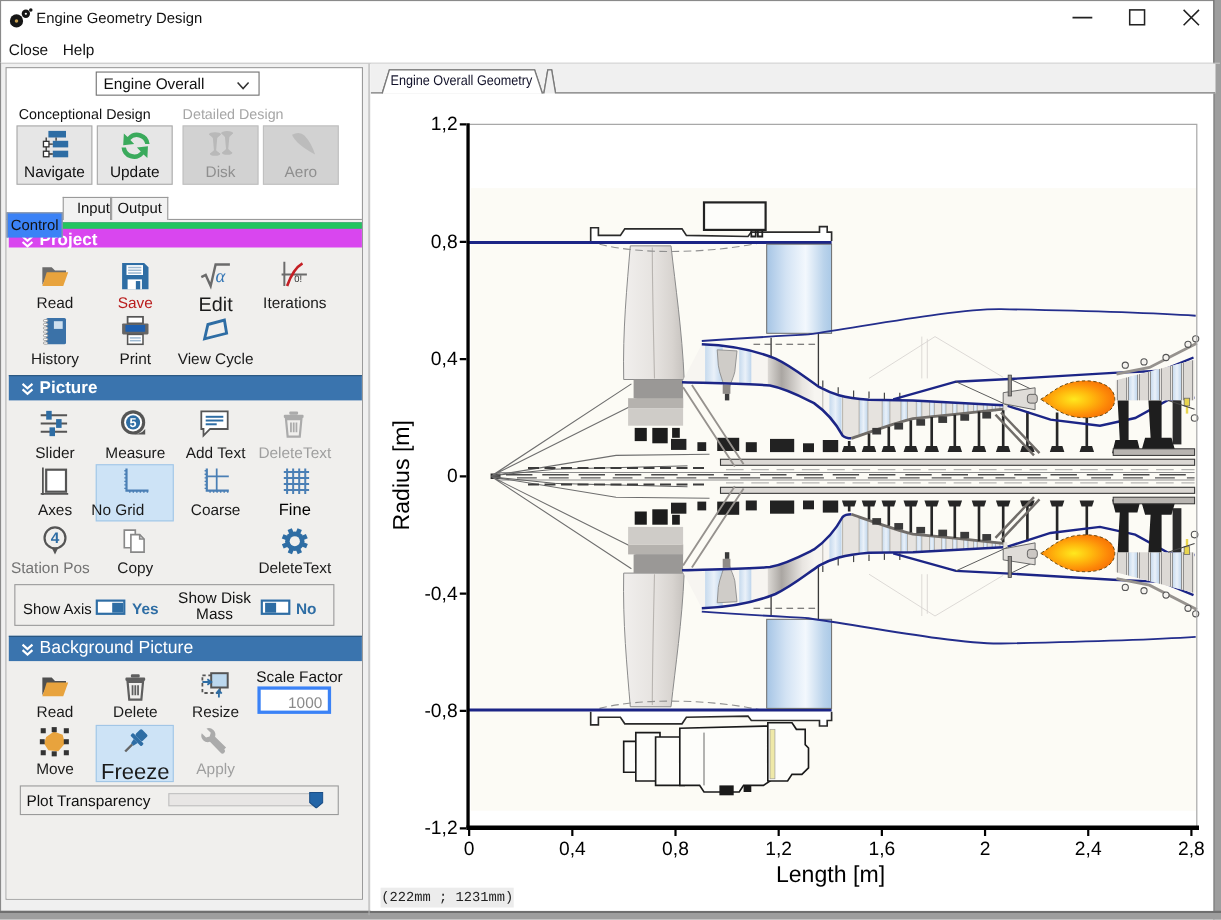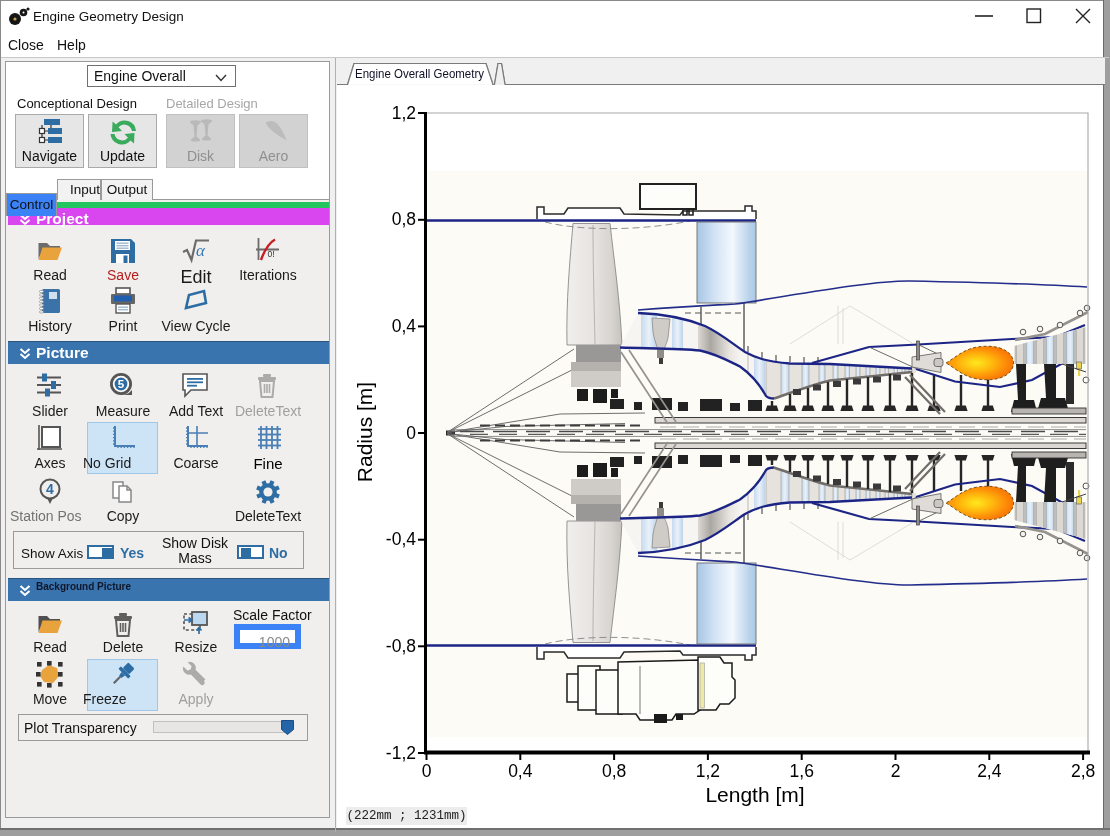--- a/index.html
+++ b/index.html
@@ -283,21 +283,21 @@
     <div style="position:absolute;left:2px;top:1px;width:10px;height:8.5px;background:#2e6da4"></div>
   </div>
 <div style="position:absolute;left:269px;top:545px;font-size:14px;font-weight:bold;color:#2e6da4">No</div>
 <div style="position:absolute;left:8px;top:578px;width:321px;height:23px;background:#3a74ae;border-top:1px solid #2a557e">
     <div style="position:absolute;left:10px;top:4px;width:14px;height:14px">
       <svg width="14" height="14" viewBox="0 0 14 14" style="position:absolute;left:0;top:1px">
         <path d="M2.5 2 L7 6 L11.5 2" stroke="#fff" stroke-width="2" fill="none"></path>
         <path d="M2.5 7 L7 11 L11.5 7" stroke="#fff" stroke-width="2" fill="none"></path>
       </svg>
     </div>
-    <div style="position:absolute;left:28px;top:2px;font-size:10px;font-weight:bold;color:#0f172a">Background Picture</div>
+    <div style="position:absolute;left:28px;top:2px;font-size:16px;font-weight:normal;color:#ffffff">Background Picture</div>
   </div>
 <div style="position:absolute;left:36px;top:610px;width:28px;height:28px"><svg width="28" height="28" viewBox="0 0 28 28" style="">
       <path d="M2.5 22 V6 h8.5 l3 3 H24 v4 H7z" fill="#4f4f4f"></path>
       <path d="M2.5 23 L6.5 10.5 H26 L21.5 23 Z" fill="#e8a33d"></path>
     </svg></div>
 <div style="position:absolute;left:10px;top:639px;width:80px;text-align:center;font-size:14px;color:#1a1a1a;white-space:nowrap">Read</div>
 <div style="position:absolute;left:109px;top:610px;width:28px;height:28px"><svg width="28" height="28" viewBox="0 0 28 28" style="">
       <rect x="5" y="6" width="18" height="3" rx="1" fill="#5f5f5f"></rect>
       <rect x="10" y="3" width="8" height="3" rx="1" fill="#5f5f5f"></rect>
       <path d="M7 10 h14 l-1.5 16 h-11 z" fill="none" stroke="#5f5f5f" stroke-width="2"></path>
@@ -306,21 +306,21 @@
 <div style="position:absolute;left:83px;top:639px;width:80px;text-align:center;font-size:14px;color:#1a1a1a;white-space:nowrap">Delete</div>
 <div style="position:absolute;left:182px;top:610px;width:28px;height:28px"><svg width="28" height="28" viewBox="0 0 28 28" style="">
       <rect x="2" y="4" width="16" height="16" fill="none" stroke="#555" stroke-width="1.6" stroke-dasharray="3 2.4"></rect>
       <rect x="10" y="2" width="15" height="13" fill="#bcd8ee" stroke="#555" stroke-width="1.8"></rect>
       <path d="M3 11 h6 M7 8.5 l3 2.5 -3 2.5" stroke="#2e6da4" stroke-width="1.8" fill="none" opacity="0"></path>
       <path d="M2 10 h7 M6.5 7.5 L10 10 L6.5 12.5" stroke="#2e6da4" stroke-width="1.7" fill="none"></path>
       <path d="M17 24 v-6 M14.5 20.5 L17 17.5 L19.5 20.5" stroke="#2e6da4" stroke-width="1.7" fill="none"></path>
     </svg></div>
 <div style="position:absolute;left:156px;top:639px;width:80px;text-align:center;font-size:14px;color:#1a1a1a;white-space:nowrap">Resize</div>
 <div style="position:absolute;left:233px;top:607px;font-size:14px;color:#111">Scale Factor</div>
-<div style="position:absolute;left:234px;top:624px;width:67px;height:25px;background:#fff;border:6px solid #3b82f6">
+<div style="position:absolute;left:234px;top:624px;width:67px;height:25px;background:#fff;border:3px solid #3b82f6">
     <div style="position:absolute;right:5px;top:4px;font-size:14px;color:#8a8a8a">1000</div>
   </div>
 <div style="position:absolute;left:36px;top:661px;width:28px;height:28px"><svg width="28" height="28" viewBox="0 0 28 28" style="">
       <path d="M6 9 L13 4 L21 7 L23 15 L17 22 L8 21 L4 15 Z" fill="#e8a33d"></path>
       <rect x="1" y="1" width="4.6" height="4.6" fill="#333"></rect>
       <rect x="11" y="0" width="4.6" height="4.6" fill="#333"></rect>
       <rect x="22" y="1" width="4.6" height="4.6" fill="#333"></rect>
       <rect x="0" y="11" width="4.6" height="4.6" fill="#333"></rect>
       <rect x="22" y="11" width="4.6" height="4.6" fill="#333"></rect>
       <rect x="1" y="21" width="4.6" height="4.6" fill="#333"></rect>
@@ -330,21 +330,21 @@
 <div style="position:absolute;left:10px;top:691px;width:80px;text-align:center;font-size:14px;color:#1a1a1a;white-space:nowrap">Move</div>
 <div style="position:absolute;left:87px;top:659px;width:71px;height:52px;background:#cde3f6;border:1px solid #a2c6e6"></div>
 <div style="position:absolute;left:109px;top:661px;width:28px;height:28px"><svg width="28" height="28" viewBox="0 0 28 28" style="">
       <g transform="rotate(45 14 13)">
         <rect x="9.5" y="1" width="9" height="8" rx="1.5" fill="#2e6da4"></rect>
         <rect x="7" y="9" width="14" height="3.5" rx="1" fill="#2e6da4"></rect>
         <path d="M11.5 12.5 h5 l-1 4.5 h-3 z" fill="#2e6da4"></path>
         <path d="M14 17 V26" stroke="#666" stroke-width="2.2"></path>
       </g>
     </svg></div>
-<div style="position:absolute;left:83px;top:691px;width:80px;font-size:14px;color:#1a1a1a;white-space:nowrap">Freeze</div>
+<div style="position:absolute;left:83px;top:691px;width:80px;text-align:center;font-size:20px;color:#1a1a1a;white-space:nowrap">Freeze</div>
 <div style="position:absolute;left:182px;top:661px;width:28px;height:28px"><svg width="28" height="28" viewBox="0 0 28 28" style="">
       <path d="M23.5 18.5 L13.5 8.8 a6 6 0 0 0-7.8-7.5 l3.9 3.9 -1 3.3 -3.3 1 -3.9-3.9 a6 6 0 0 0 7.5 7.8 l9.7 10 a2.3 2.3 0 0 0 3.3-3.3z" fill="#ababab"></path>
     </svg></div>
 <div style="position:absolute;left:156px;top:691px;width:80px;text-align:center;font-size:14px;color:#9f9f9f;white-space:nowrap">Apply</div>
 <div style="position:absolute;left:18px;top:714px;width:290px;height:27px;border:1px solid #9a9a9a"></div>
 <div style="position:absolute;left:24px;top:720px;font-size:14px;color:#111">Plot Transparency</div>
 <div style="position:absolute;left:153px;top:721px;width:133px;height:12px;background:#e8e6e5;border:1px solid #c0c0c0"></div>
 <svg width="13" height="15" viewBox="0 0 13 15" style="position:absolute;left:281px;top:720px">
     <path d="M0.5 0.5 h12 v9 l-6 5 -6-5 z" fill="#2365a7" stroke="#1b4e86"></path>
   </svg>

